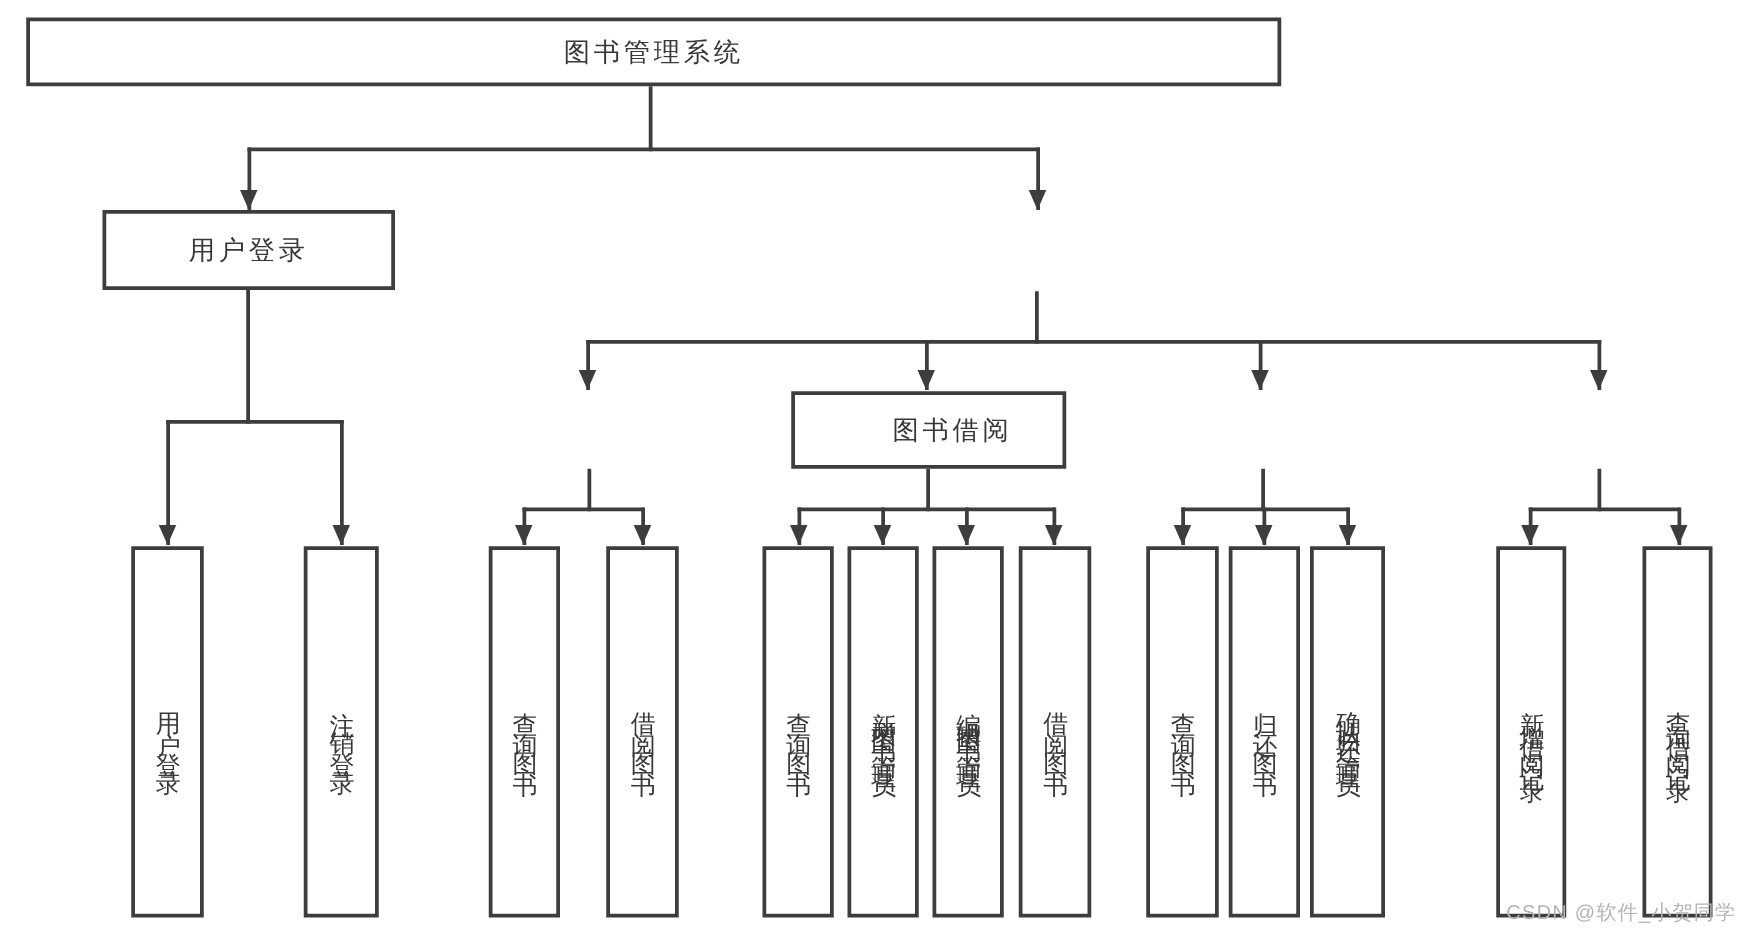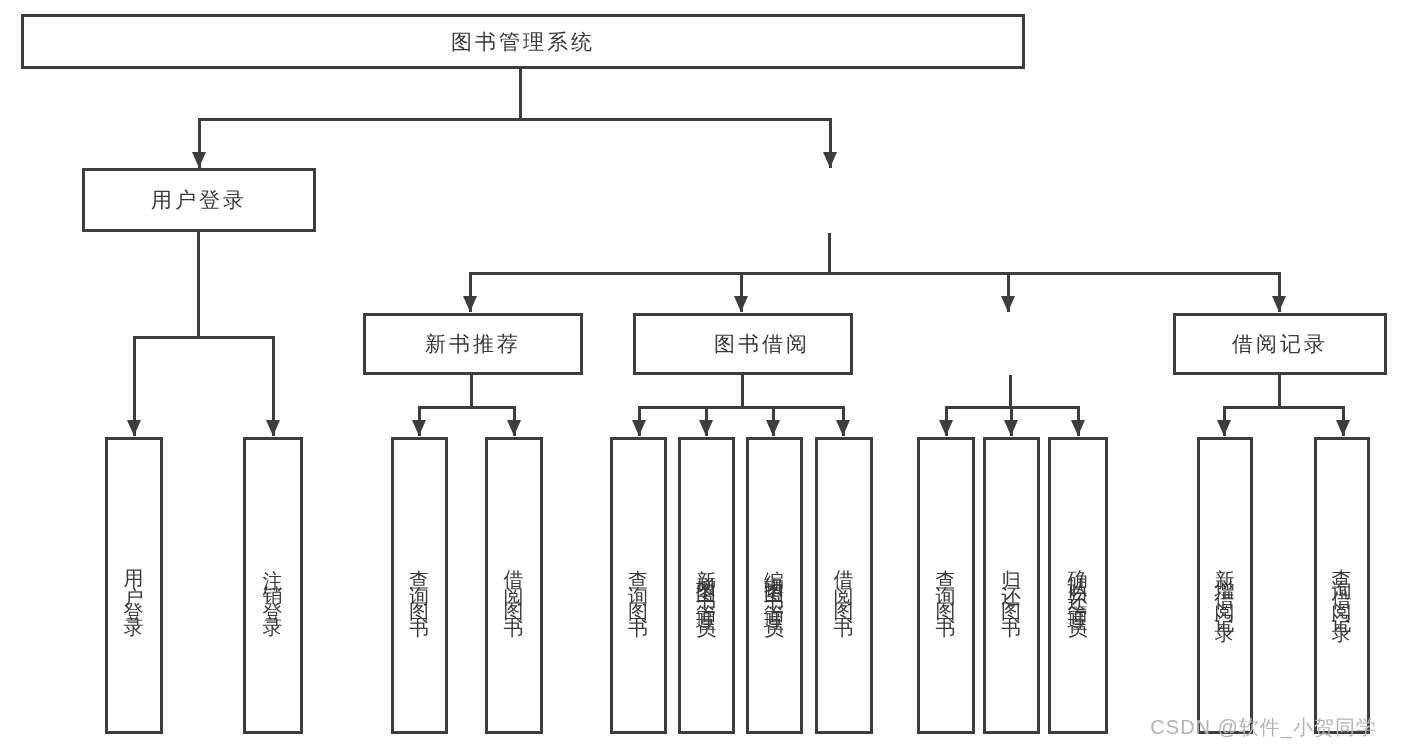--- a/index.html
+++ b/index.html
@@ -52,23 +52,23 @@
     bottom:0;left:50%;
     transform:translateX(-50%);
     width:0;height:0;
     border-left:7px solid transparent;
     border-right:7px solid transparent;
     border-top:16px solid var(--line);
   }
   
   .watermark{
     position:absolute;
-    right:28px;bottom:6px;
+    right:16px;bottom:6px;
     color:var(--wm);
-    font-size:20px;
+    font-size:16px;
     letter-spacing:1px;
     z-index:10;
     white-space:nowrap;
   }
 </style>
 </head>
 <body>
 
 <div class="canvas">
 
@@ -112,23 +112,21 @@
     <div class="vline" style="left:1277.5px;top:375px;height:34px;"></div>
     <div class="hline" style="left:1223px;top:406px;width:121px;"></div>
     <div class="varrow" style="left:1222.5px;top:406px;height:30px;"></div>
     <div class="varrow" style="left:1341.5px;top:406px;height:30px;"></div>
   </div>
 
   <div class="node" style="left:21px;top:14px;width:1004px;height:55px;">图书管理系统</div>
 
   <div class="node" style="left:82px;top:168px;width:234px;height:64px;">用户登录</div>
 
-  <div class="node" style="left:363px;top:313px;width:220px;height:62px;">新书推荐</div>
   <div class="node" style="left:633px;top:313px;width:220px;height:62px;padding-left:38px;">图书借阅</div>
-  <div class="node" style="left:1173px;top:313px;width:214px;height:62px;">借阅记录</div>
 
   <div class="vnode sp4" style="left:105px;top:437px;width:58px;height:297px;">用户登录</div>
   <div class="vnode sp4" style="left:243px;top:437px;width:60px;height:297px;">注销登录</div>
 
   <div class="vnode sp4" style="left:391px;top:437px;width:57px;height:297px;">查询图书</div>
   <div class="vnode sp4" style="left:485px;top:437px;width:58px;height:297px;">借阅图书</div>
 
   <div class="vnode sp4" style="left:610px;top:437px;width:57px;height:297px;">查询图书</div>
   <div class="vnode sp9" style="left:678px;top:437px;width:57px;height:297px;">新增图书（管理员）</div>
   <div class="vnode sp9" style="left:746px;top:437px;width:57px;height:297px;">编辑图书（管理员）</div>

